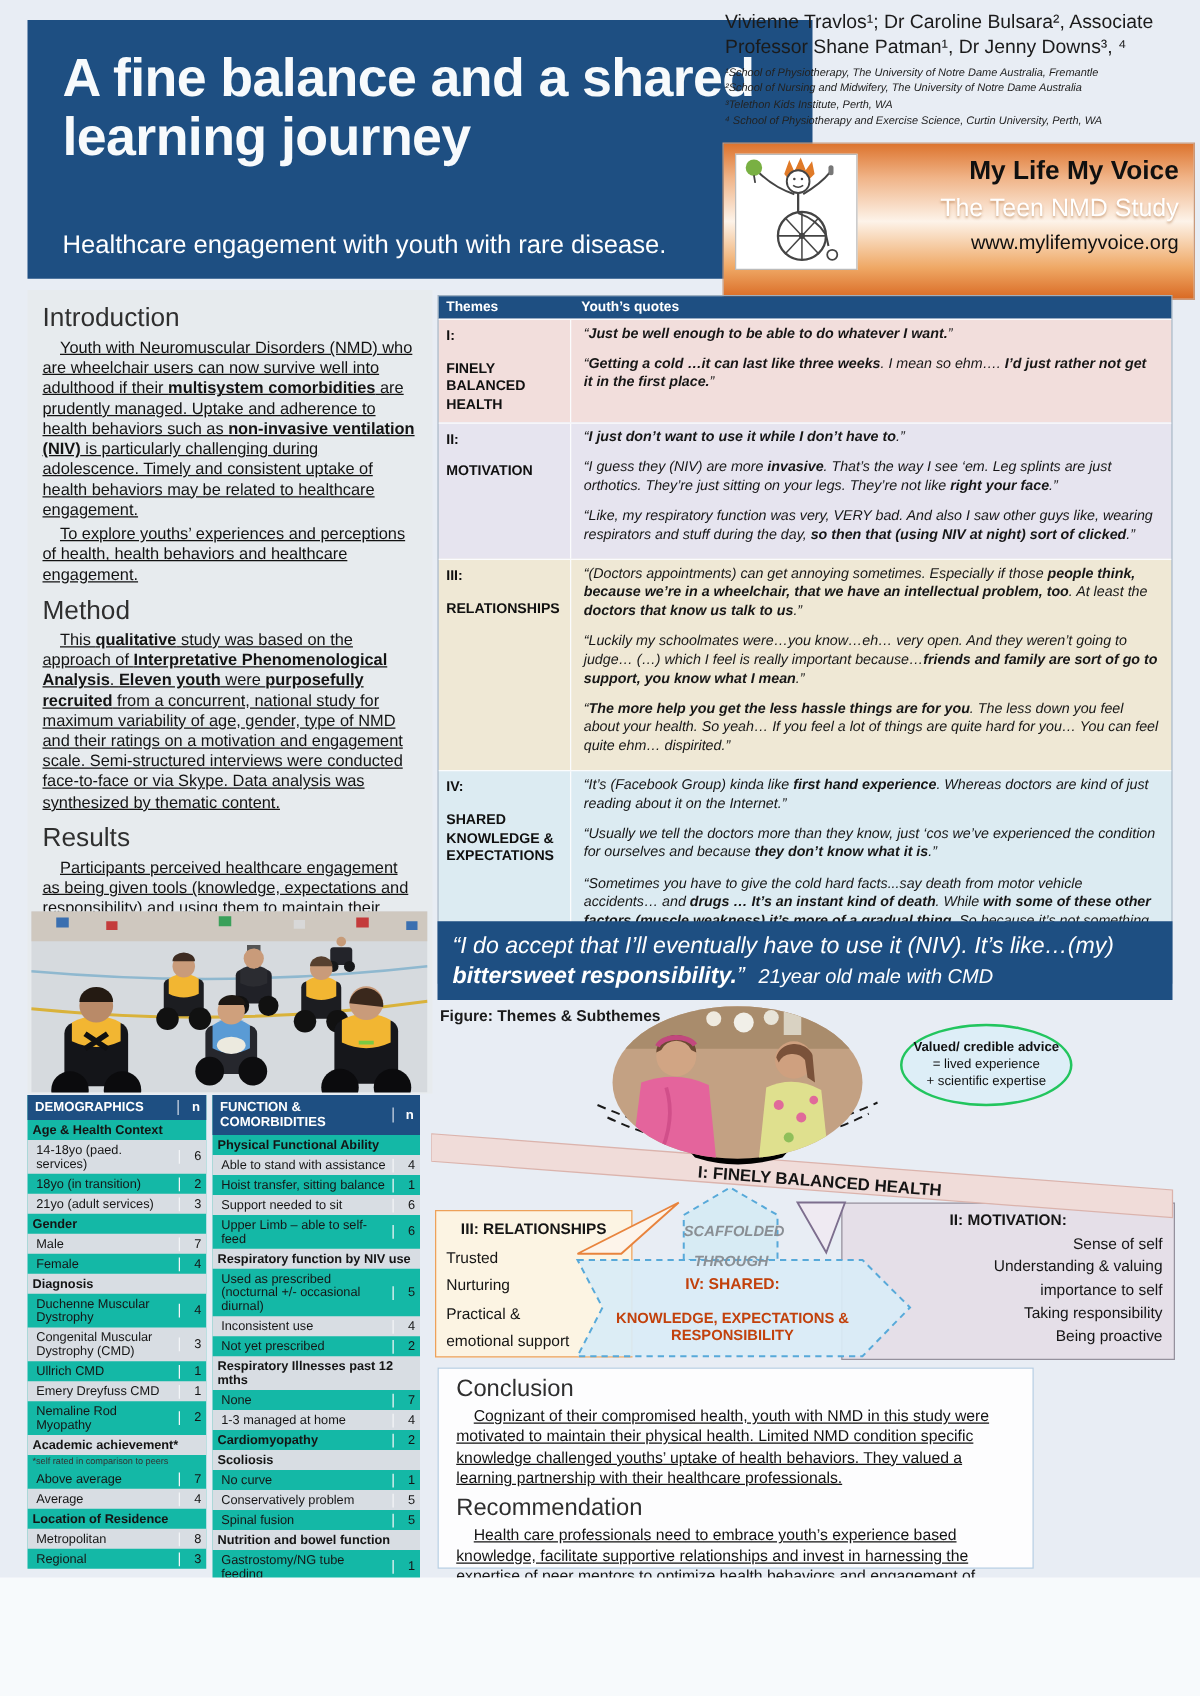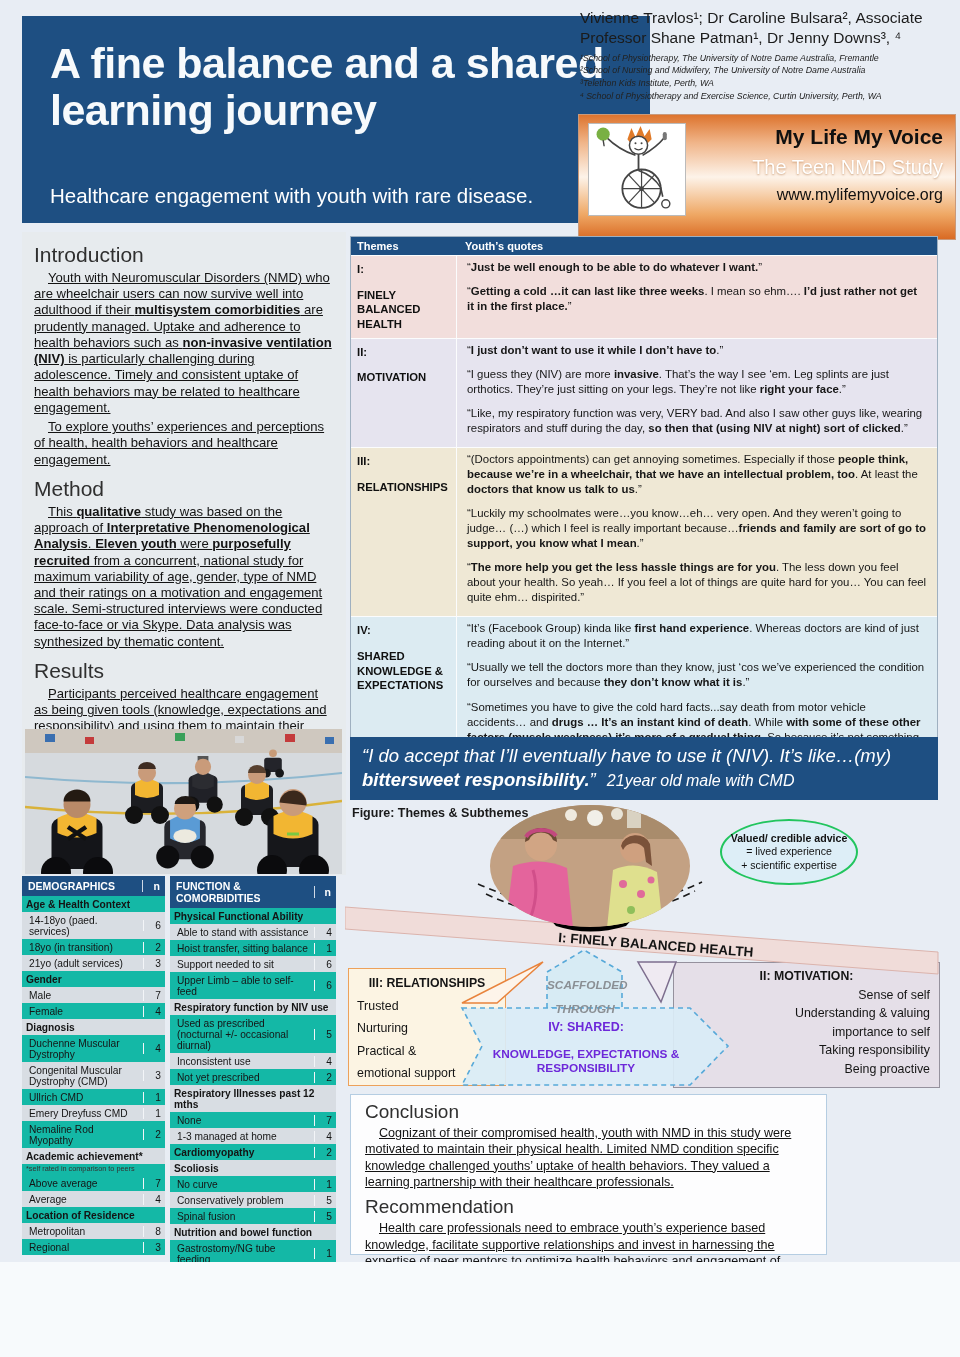--- a/index.html
+++ b/index.html
@@ -43,21 +43,21 @@
 
   
   .themes-table{left:350px;top:236px;width:588px;border:1px solid #9fb0c0;box-sizing:border-box;}
   .t-head{display:flex;background:#1e4f82;color:#fff;font-weight:bold;font-size:11px;}
   .t-head .c1{width:106px;padding:3px 6px;box-sizing:border-box;}
   .t-head .c2{flex:1;padding:3px 8px;}
   .t-row{display:flex;border-top:1.5px solid #fbfcfd;}
   .t-theme{width:106px;box-sizing:border-box;padding:6px 6px;font-weight:bold;font-size:11.3px;color:#101010;
            border-right:1.5px solid #fbfcfd;line-height:1.3;}
   .t-id{margin-bottom:11px;}
-  .t-quotes{flex:1;padding:4px 10px 2px 10px;font-size:11.4px;line-height:1.32;color:#161616;}
+  .t-quotes{flex:1;padding:4px 10px 2px 10px;font-style:italic;font-size:11.4px;line-height:1.32;color:#161616;}
   .t-quotes p{margin:0 0 9px 0;}
 
   
   .banner{left:350px;top:737px;width:588px;height:63px;background:#1e4f82;box-sizing:border-box;
           padding:7px 12px;color:#fff;font-style:italic;}
   .pull-quote{font-size:18.5px;line-height:1.3;}
   .pull-attr{font-size:16px;margin-left:6px;}
 
   
   .figure-label{left:352px;top:806px;font-size:12.5px;font-weight:bold;color:#1a1a1a;}
@@ -67,21 +67,21 @@
   .advice-bubble div:first-child{font-weight:bold;}
   .rel-box{left:348px;top:968px;width:158px;height:118px;background:#fcf4e3;border:1.5px solid #eda15a;box-sizing:border-box;}
   .rel-title{text-align:center;font-weight:bold;font-size:12.3px;margin-top:7px;}
   .rel-item{font-size:12.4px;padding-left:8px;margin-top:8.5px;}
   .mot-box{left:673px;top:962px;width:267px;height:126px;background:#e5dfe8;border:1.5px solid #95919d;box-sizing:border-box;}
   .mot-title{text-align:center;font-weight:bold;font-size:12.3px;margin-top:6px;}
   .mot-item{font-size:12.4px;text-align:right;padding-right:9px;margin-top:4.5px;}
   .figure-svg{left:345px;top:800px;width:613px;height:300px;pointer-events:none;}
   .scaffold-text{left:547px;top:974px;width:76px;text-align:center;font-style:italic;font-weight:bold;
      color:#8a8f94;font-size:11.8px;line-height:2.0;}
-  .shared-text{left:480px;top:1020px;width:212px;text-align:center;color:#6d28d9;}
+  .shared-text{left:480px;top:1020px;width:212px;text-align:center;color:#c2410c;}
   .shared-text .l1{font-weight:bold;font-size:12.5px;}
   .shared-text .l2{font-weight:bold;font-size:11.8px;margin-top:13px;}
 
   
   .conclusion-box{left:350px;top:1094px;width:477px;height:161px;background:#fdfdfe;border:1px solid #b5cde2;
      box-sizing:border-box;padding:0 14px;}
   .conclusion-box .sec-h{font-size:19px;margin:6px 0 2px 0;}
   .conclusion-box .sec-p{font-size:12.6px;line-height:1.3;}
 
   

